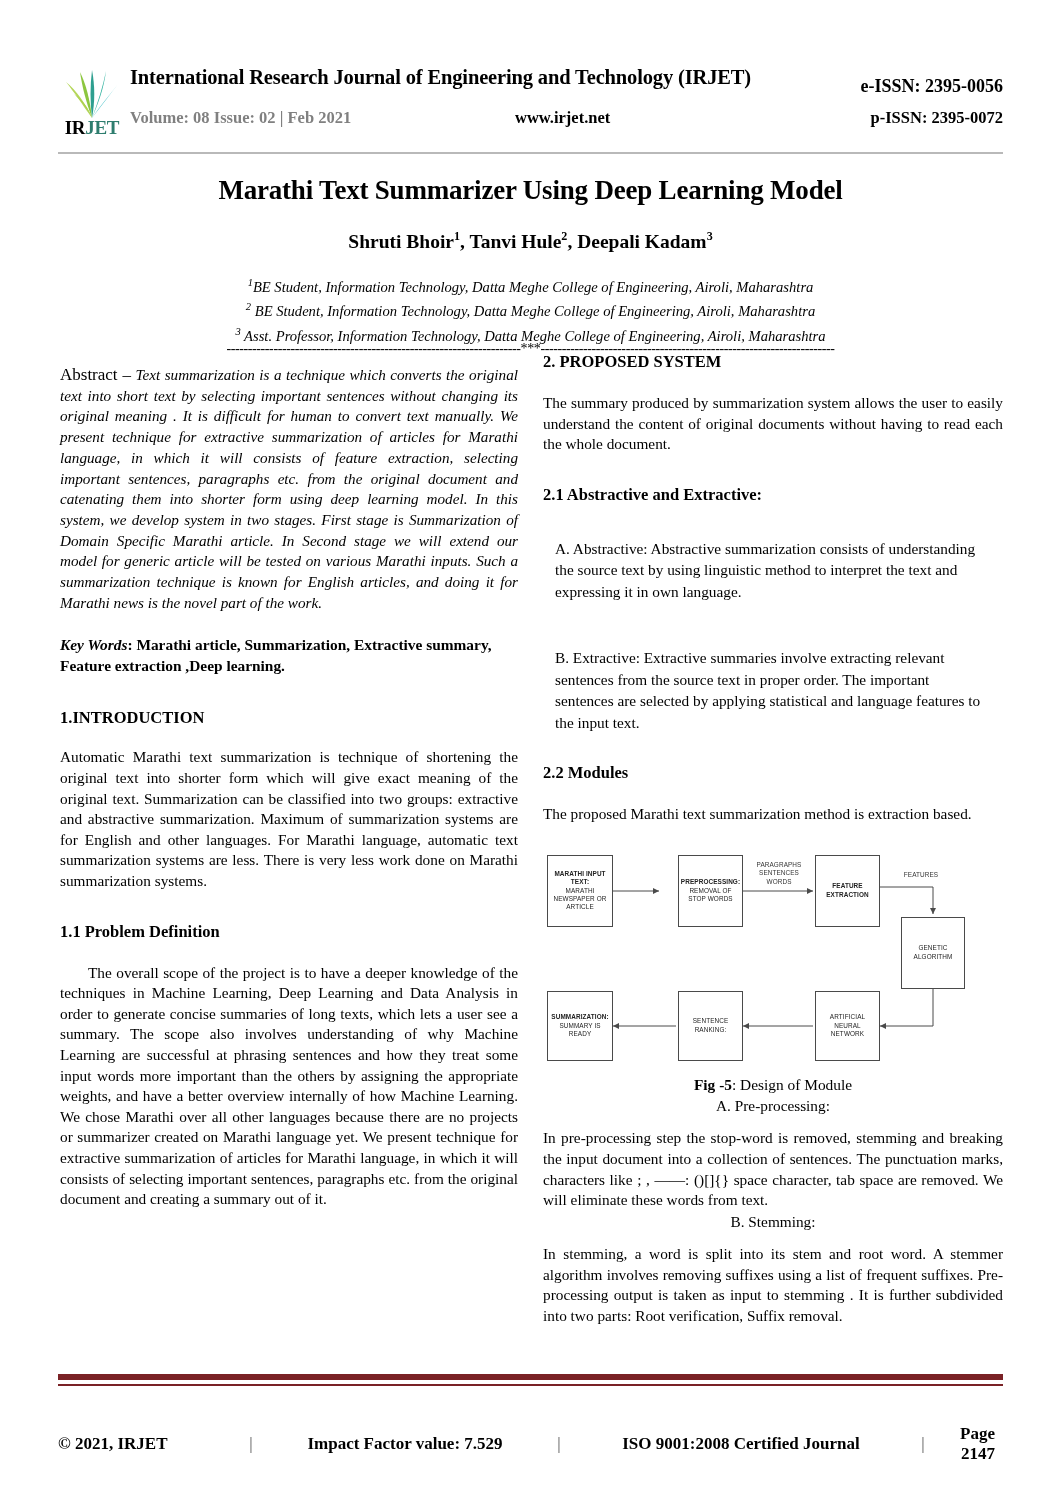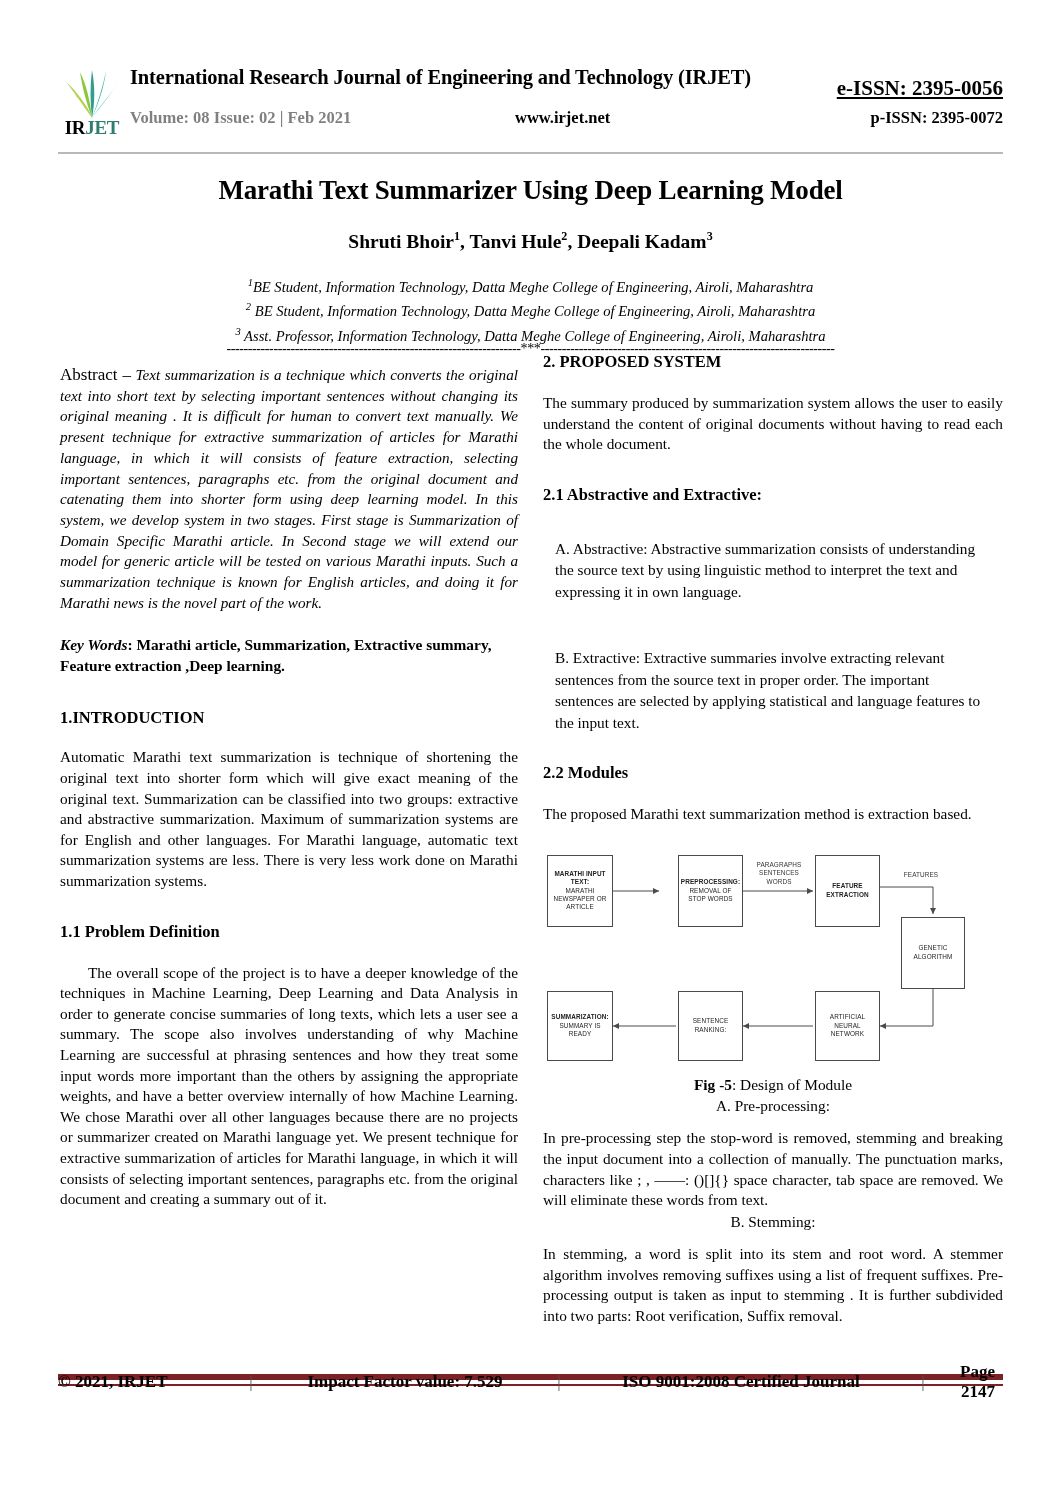--- a/index.html
+++ b/index.html
@@ -68,27 +68,26 @@
     align-items: baseline;
     height: 36px;
   }
   .journal-title {
     font-size: 20.5px;
     font-weight: bold;
     letter-spacing: -0.15px;
     white-space: nowrap;
   }
   .eissn {
-    font-size: 21px;
+    font-size: 18px;
     font-weight: bold;
     position: absolute;
     right: 0;
     top: 10px;
     white-space: nowrap;
-    text-decoration: underline;
   }
   .volume {
     font-size: 16.5px;
     font-weight: bold;
     color: #808080;
     white-space: nowrap;
   }
   .website {
     font-size: 16.5px;
     font-weight: bold;
@@ -271,21 +270,21 @@
   }
   .footer-thin {
     position: absolute;
     left: 58px; top: 1384px;
     width: 945px;
     height: 1.5px;
     background: #7a2226;
   }
   .footer-row {
     position: absolute;
-    left: 58px; top: 1362px;
+    left: 58px; top: 1424px;
     width: 945px;
     display: flex;
     align-items: center;
     font-size: 17px;
     font-weight: bold;
   }
   .f-copy   { width: 170px; text-align: left; }
   .f-sep    { width: 46px; text-align: center; font-weight: normal; color: #555; }
   .f-impact { width: 262px; text-align: center; }
   .f-iso    { width: 318px; text-align: center; }
@@ -445,21 +444,21 @@
           <b>SUMMARIZATION:</b><br>
           <span>SUMMARY IS</span><br>
           <span>READY</span>
         </div>
       </div>
     </div>
 
     <div class="fig-caption"><b>Fig -5</b><span>: Design of Module</span></div>
 
     <p class="left" style="text-align:center;margin-top:0">A.    Pre-processing:</p>
-    <p class="just">In pre-processing step the stop-word is removed, stemming and breaking the input document into a collection of manually. The punctuation marks, characters like ; , ——: ()[]{} space character, tab space are removed. We will eliminate these words from text.</p>
+    <p class="just">In pre-processing step the stop-word is removed, stemming and breaking the input document into a collection of sentences. The punctuation marks, characters like ; , ——: ()[]{} space character, tab space are removed. We will eliminate these words from text.</p>
     <p class="left" style="text-align:center;margin-top:0">B.    Stemming:</p>
     <p class="just"> In stemming, a word is split into its stem and root word. A stemmer algorithm involves removing suffixes using a list of frequent suffixes. Pre-processing output is taken as input to stemming . It is further subdivided into two parts: Root verification, Suffix removal.</p>
   </div>
 
   <div class="footer-bar"></div>
   <div class="footer-thin"></div>
   <div class="footer-row">
     <div class="f-copy">© 2021, IRJET</div>
     <div class="f-sep">|</div>
     <div class="f-impact">Impact Factor value: 7.529</div>

